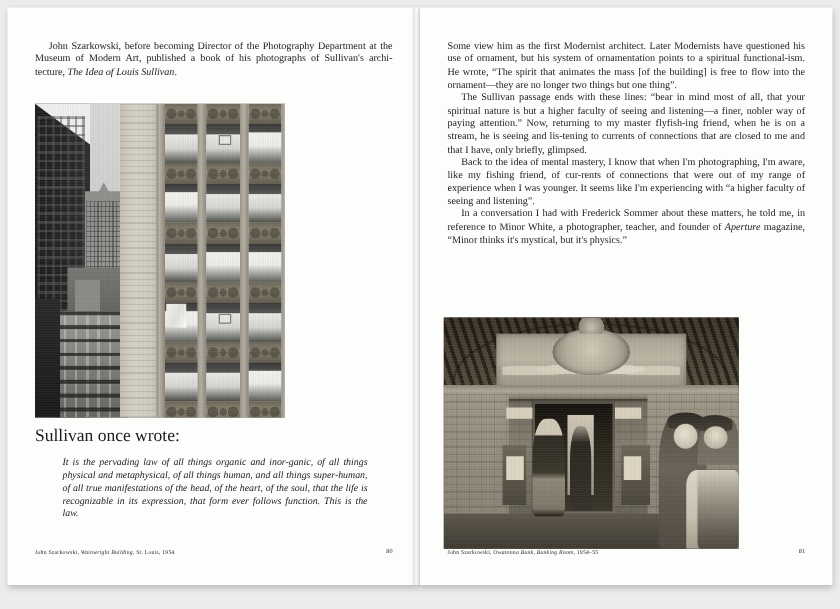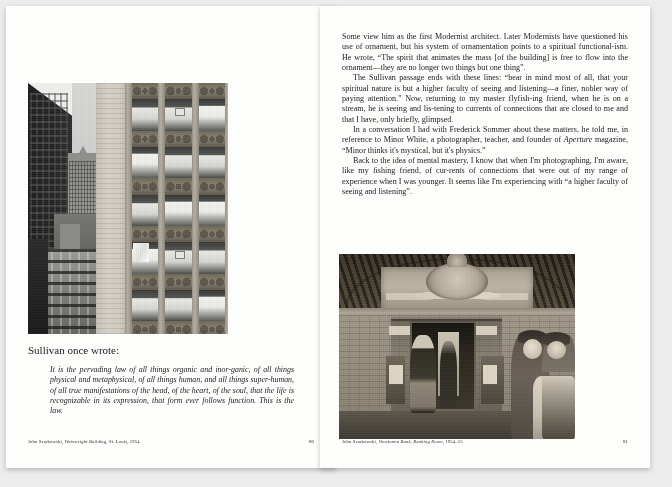--- a/index.html
+++ b/index.html
@@ -24,21 +24,21 @@
 
   .page {
     position: absolute;
     top: 6px;
     width: 330px;
     height: 462px;
     background: #fdfdfc;
     box-shadow: 0 2px 5px rgba(0,0,0,0.22);
   }
   .page-left  { left: 6px; }
-  .page-right { left: 320px; }
+  .page-right { left: 336px; }
 
   .gutter {
     position: absolute;
     left: 330px;
     top: 6px;
     width: 6px;
     height: 462px;
     background: linear-gradient(to right, #e3e3e2 0%, #f6f6f5 45%, #ffffff 55%, #e6e6e5 100%);
   }
 
@@ -70,21 +70,21 @@
   .quote p {
     font-size: 7.9px;
     line-height: 10.3px;
     text-indent: 0;
   }
 
   .lead {
     position: absolute;
     left: 22px;
     width: 286px;
-    font-size: 11px;
+    font-size: 14px;
     line-height: 10.35px;
     color: #1b1b1b;
   }
 
   .caption {
     position: absolute;
     bottom: 24px;
     left: 22px;
     font-size: 4.6px;
     letter-spacing: 0.18px;
@@ -407,20 +407,23 @@
     pointer-events: none;
   }
 </style>
 </head>
 <body>
 
 <div class="spread">
 
   <div class="page page-left">
 
+    <div class="col" style="top:26px;">
+      <p><span>John Szarkowski, before becoming Director of the Photography Department at the Museum of Modern Art, published a book of his photographs of Sullivan's archi-tecture, </span><i>The Idea of Louis Sullivan</i><span>.</span></p>
+    </div>
 
     <div class="photo photo-left">
       <div class="layer sky"></div>
       <div class="layer darkbldg"></div>
       <div class="layer darkbldg-top"></div>
       <div class="layer dark-windows"></div>
       <div class="layer towerA-cap"></div>
       <div class="layer towerA"></div>
       <div class="layer towerA-win"></div>
       <div class="layer midbldgs"></div>
@@ -530,22 +533,22 @@
     <div class="folio folio-left">80</div>
   </div>
 
   <div class="gutter"></div>
 
   <div class="page page-right">
 
     <div class="col" style="top:26px;">
       <p class="noindent">Some view him as the first Modernist architect. Later Modernists have questioned his use of ornament, but his system of ornamentation points to a spiritual functional-ism. He wrote, “The spirit that animates the mass [of the building] is free to flow into the ornament—they are no longer two things but one thing”.</p>
       <p>The Sullivan passage ends with these lines: “bear in mind most of all, that your spiritual nature is but a higher faculty of seeing and listening—a finer, nobler way of paying attention.” Now, returning to my master flyfish-ing friend, when he is on a stream, he is seeing and lis-tening to currents of connections that are closed to me and that I have, only briefly, glimpsed.</p>
+      <p>Back to the idea of mental mastery, I know that when I'm photographing, I'm aware, like my fishing friend, of cur-rents of connections that were out of my range of experience when I was younger. It seems like I'm experiencing with “a higher faculty of seeing and listening”.</p>
       <p><span>In a conversation I had with Frederick Sommer about these matters, he told me, in reference to Minor White, a photographer, teacher, and founder of </span><i>Aperture</i><span> magazine, “Minor thinks it's mystical, but it's physics.”</span></p>
-      <p>Back to the idea of mental mastery, I know that when I'm photographing, I'm aware, like my fishing friend, of cur-rents of connections that were out of my range of experience when I was younger. It seems like I'm experiencing with “a higher faculty of seeing and listening”.</p>
     </div>
 
     <div class="photo photo-right">
       <div class="layer bank-bg"></div>
       <div class="layer bank-mural"></div>
       <div class="layer bank-arch"></div>
       <div class="layer bank-panel"></div>
       <div class="layer bank-garland"></div>
       <div class="layer bank-medallion"></div>
       <div class="layer bank-crest"></div>

